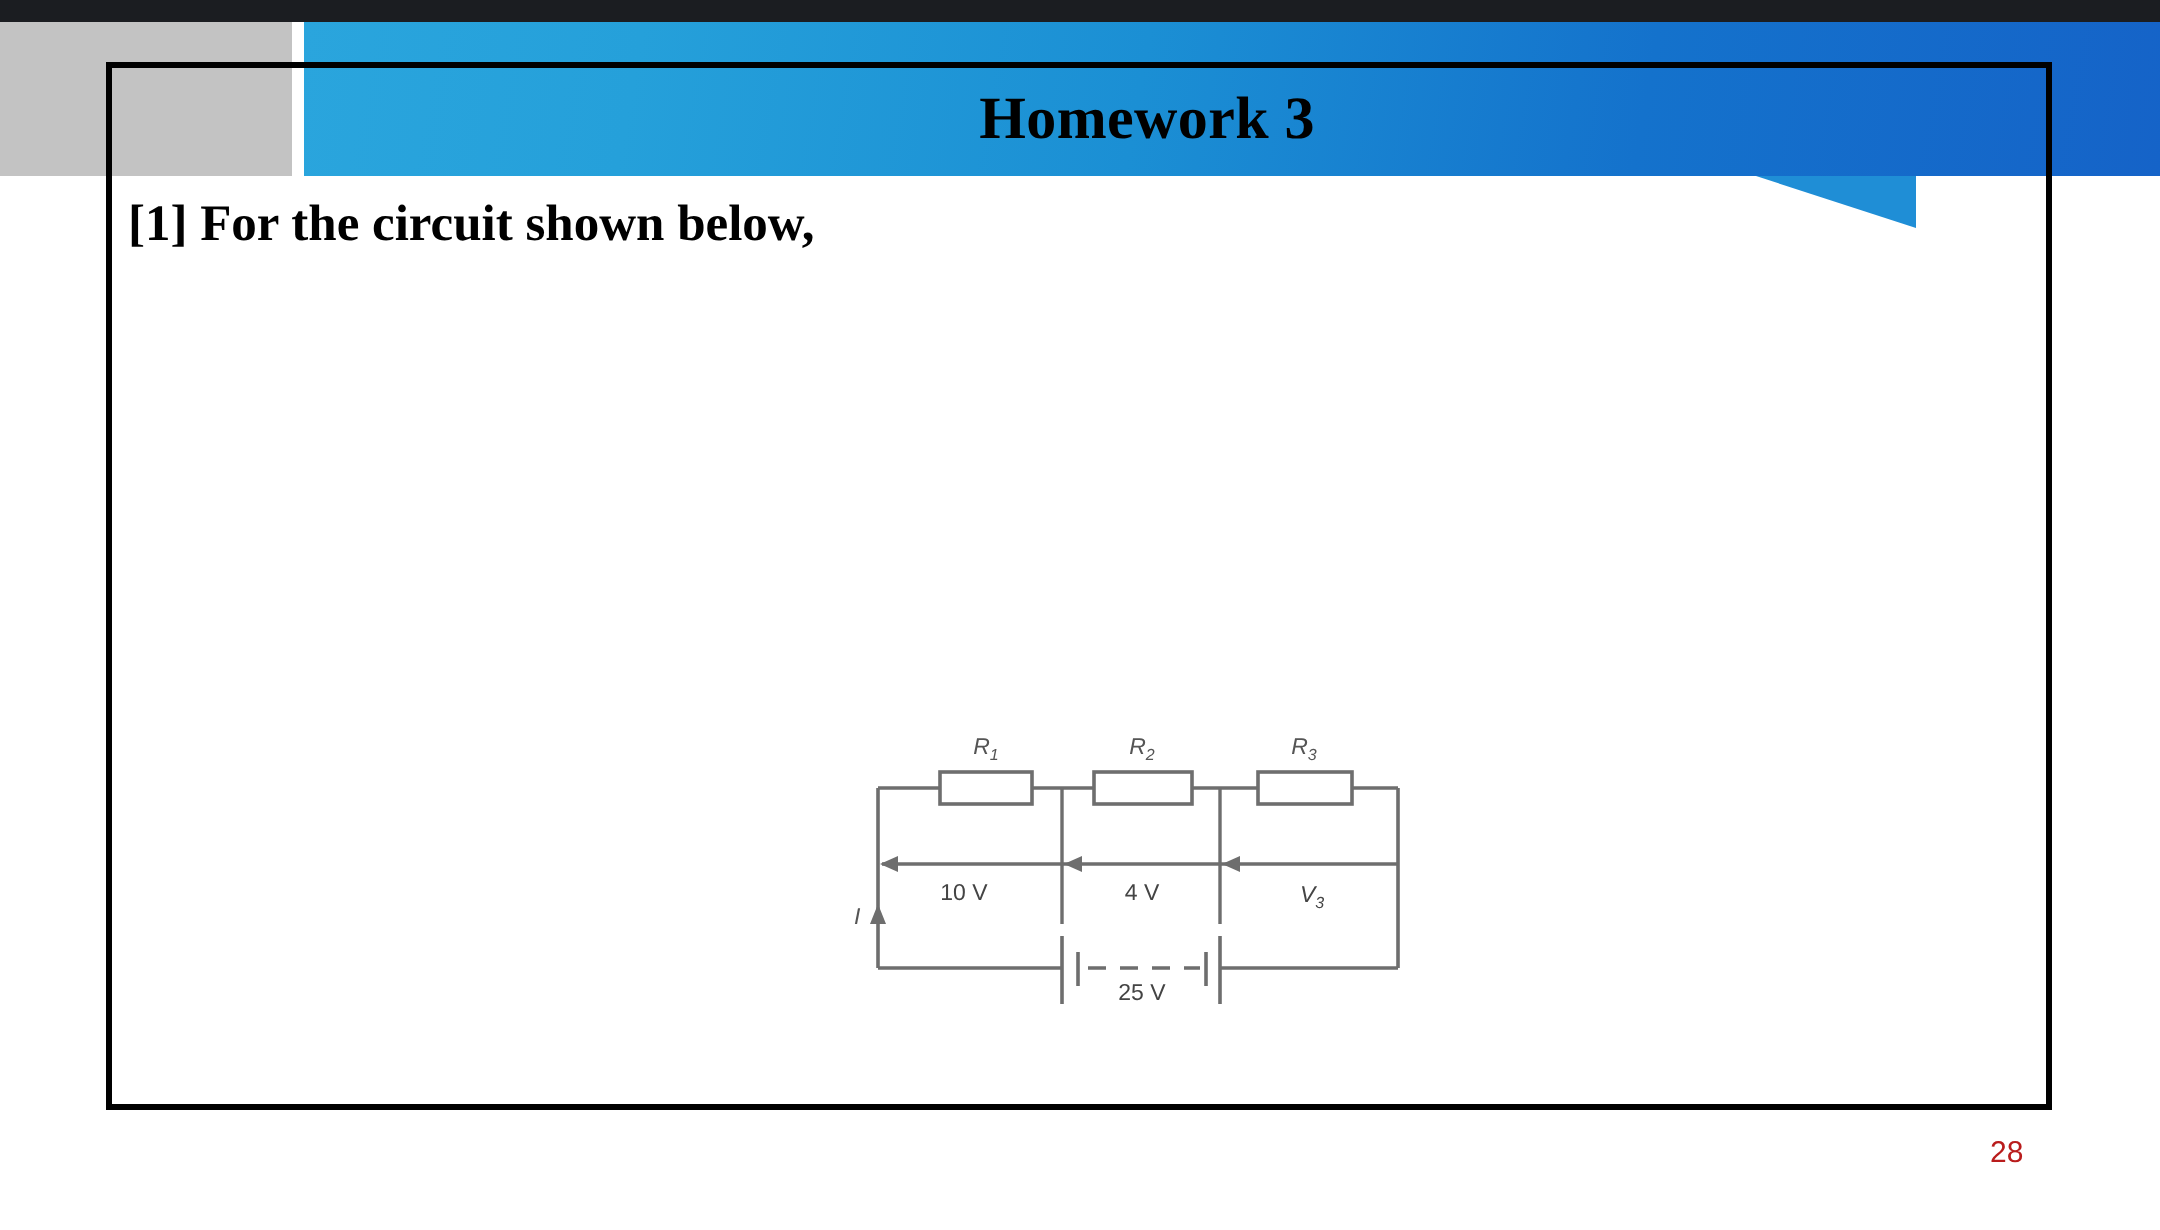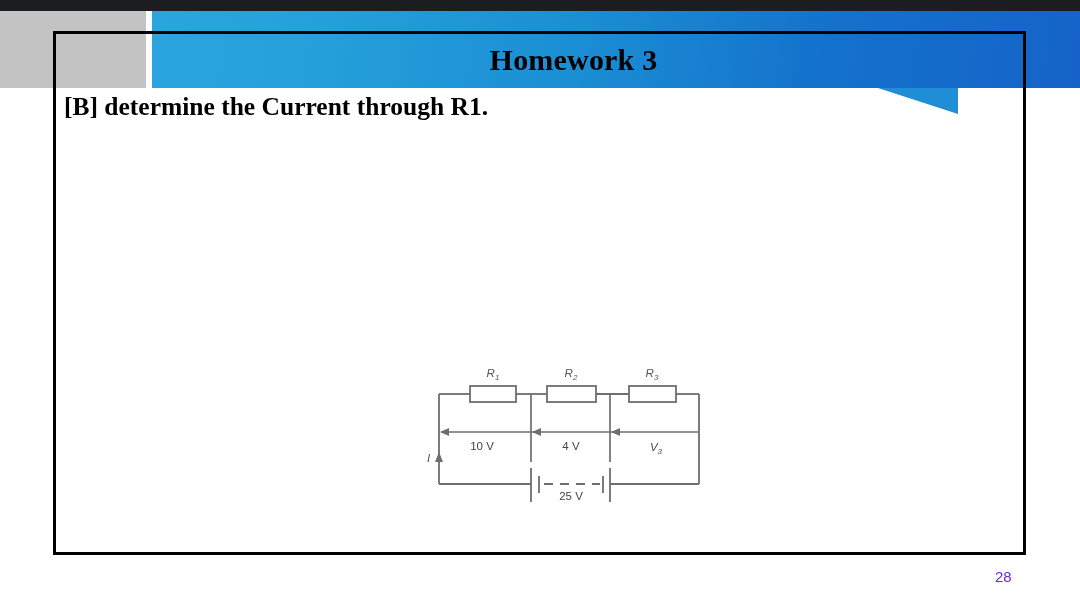--- a/index.html
+++ b/index.html
@@ -100,37 +100,37 @@
     z-index: 4;
   }
   #circuit-svg { display: block; }
 
   
   #page-number {
     position: absolute;
     left: 995px; top: 568px;
     font-family: "Liberation Sans", sans-serif;
     font-size: 15px;
-    color: #6d28d9;
+    color: #b91c1c;
   }
 </style>
 </head>
 <body>
 
 <div id="top-black-strip"></div>
 <div id="gray-block"></div>
 <div id="banner-blue"></div>
 <div id="banner-tail"></div>
 
 <div id="slide-border"></div>
 
 <div id="banner-title">Homework 3</div>
 
 <div id="content">
-  <p class="q-line">[B] determine the Current through R1.</p>
+  <p class="q-line first">[1] For the circuit shown below,</p>
 </div>
 
 <div id="circuit-wrap">
   <svg id="circuit-svg" width="320" height="170" viewBox="0 0 320 170" xmlns="http://www.w3.org/2000/svg">
     <g id="wires" fill="none" stroke="#6e6e6e" stroke-width="1.8">
 
       <line x1="25" y1="42" x2="56" y2="42"></line>
       <line x1="102" y1="42" x2="133" y2="42"></line>
       <line x1="182" y1="42" x2="215" y2="42"></line>
       <line x1="262" y1="42" x2="285" y2="42"></line>

